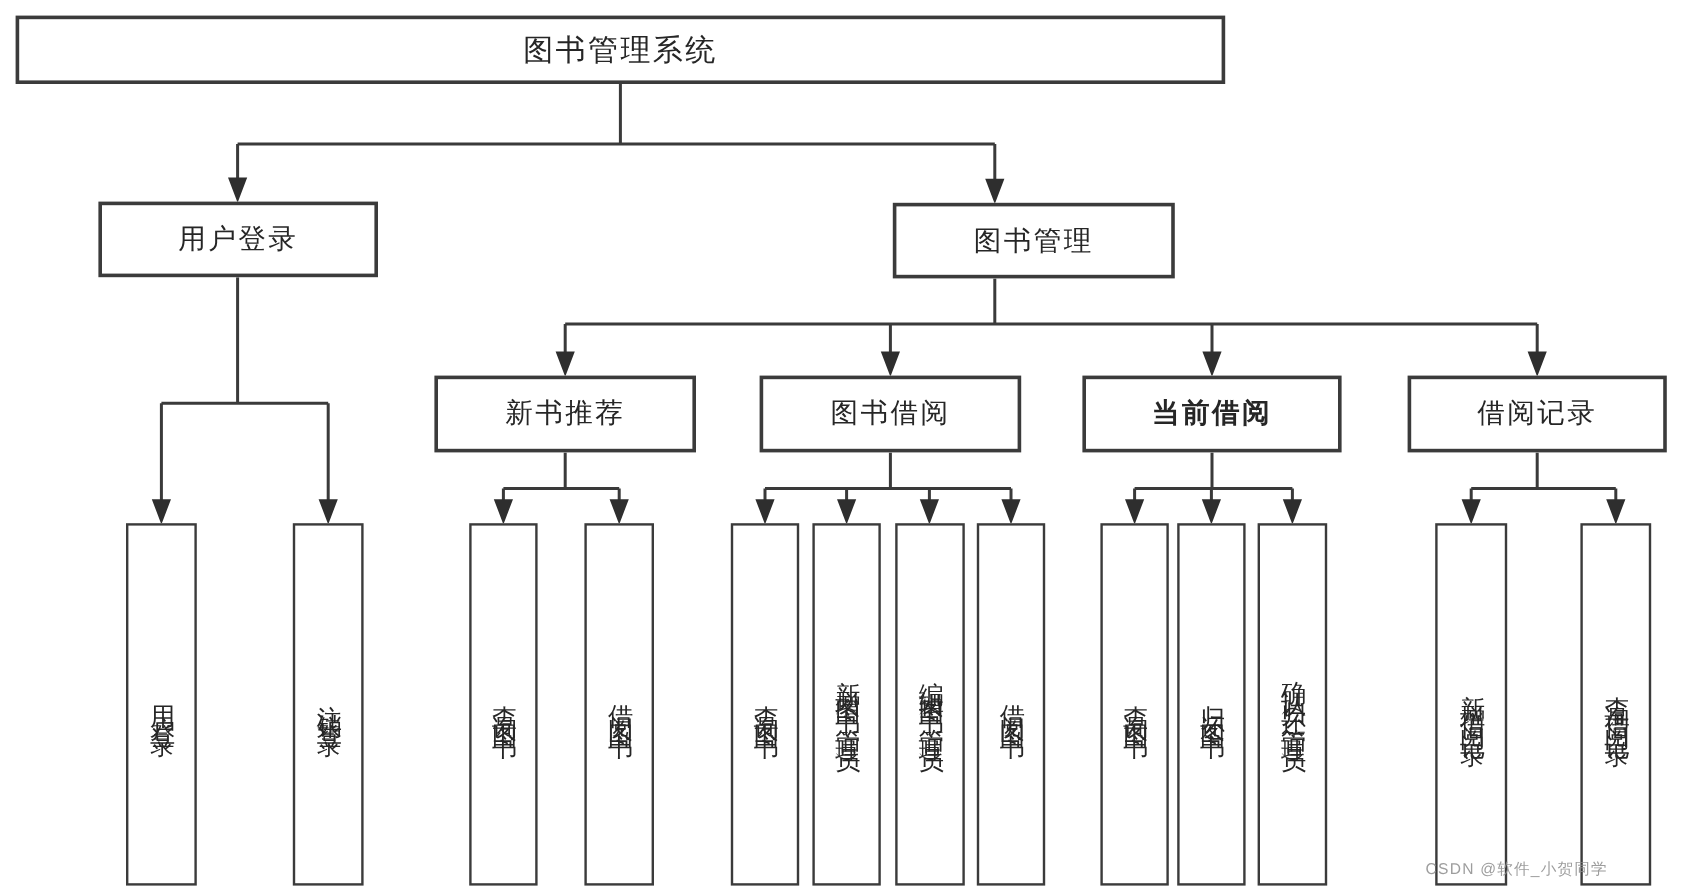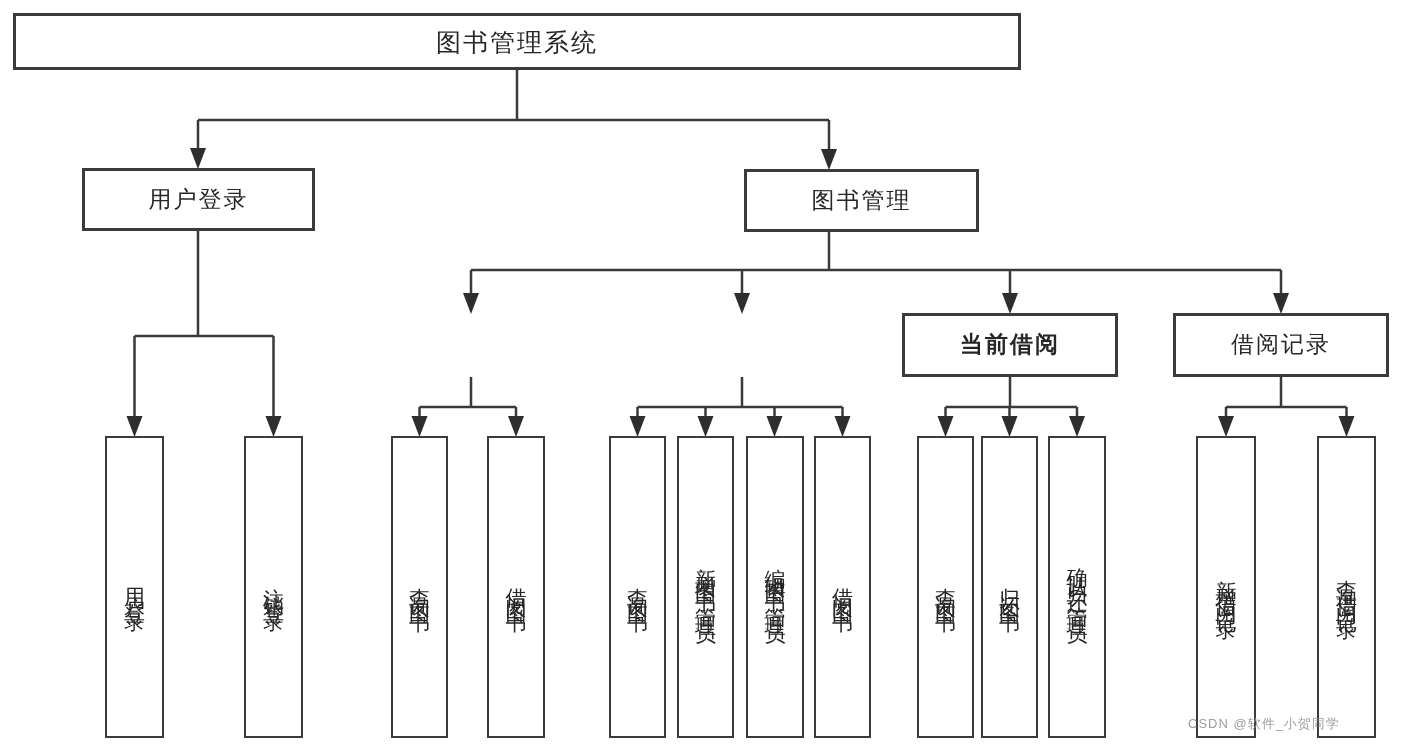--- a/index.html
+++ b/index.html
@@ -92,20 +92,22 @@
         M1218 416 H1234 L1226 437 Z
         M1338.5 416 H1354.5 L1346.5 437 Z"></path>
     </g>
   </svg>
 
   <div class="node root" style="left:13px; top:13px; width:1008px; height:57px;">图书管理系统</div>
 
   <div class="node" style="left:82px; top:168px; width:233px; height:63px;">用户登录</div>
   <div class="node" style="left:712px; top:169px; width:235px; height:63px;margin-left:32px;">图书管理</div>
 
+  <div class="node" style="left:362px; top:313px; width:218px; height:64px;">新书推荐</div>
+  <div class="node" style="left:633px; top:313px; width:218px; height:64px;">图书借阅</div>
   <div class="node" style="left:902px; top:313px; width:216px; height:64px;font-weight:bold;">当前借阅</div>
   <div class="node" style="left:1173px; top:313px; width:216px; height:64px;">借阅记录</div>
 
   <div class="node leaf" style="left:105px; width:59px;">
     <span class="vtext">用户登录</span>
   </div>
   <div class="node leaf" style="left:244px; width:59px;">
     <span class="vtext">注销登录</span>
   </div>
 

